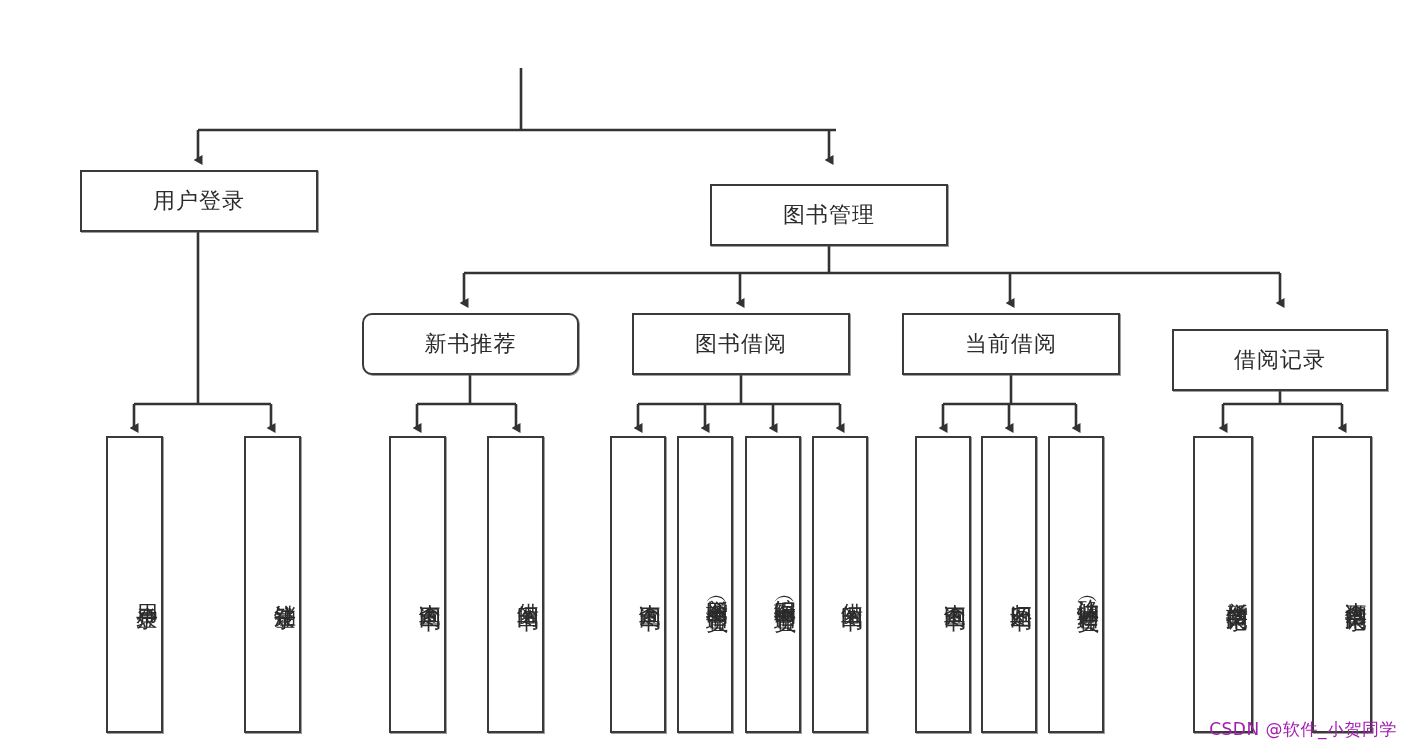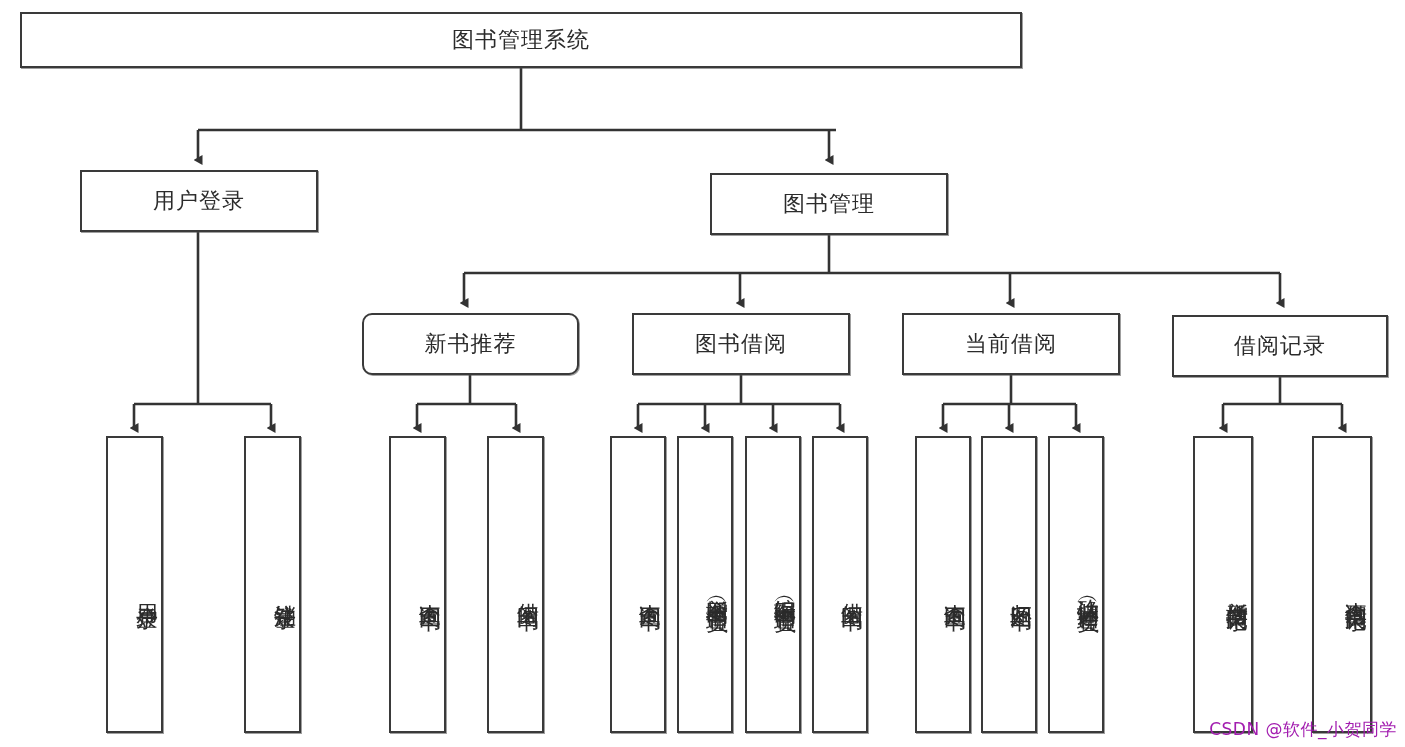--- a/index.html
+++ b/index.html
@@ -129,45 +129,42 @@
     </g>
 
     <g stroke="#333333" stroke-width="2.6" fill="none">
       <path d="M1280,375 L1280,404"></path>
       <path d="M1223,404 L1342,404"></path>
       <path d="M1223,404 L1223,428" marker-end="url(#arrowhead)"></path>
       <path d="M1342,404 L1342,428" marker-end="url(#arrowhead)"></path>
     </g>
   </svg>
 
-  <div class="node horizontal" style="left:20px; top:12px; width:1002px; height:56px;">
-    <span class="node-label">图书管理系统</span>
-  </div>
 
   <div class="node horizontal" style="left:80px; top:170px; width:238px; height:62px;">
     <span class="node-label">用户登录</span>
   </div>
 
-  <div class="node horizontal" style="left:710px; top:173px; width:238px; height:62px;">
+  <div class="node horizontal" style="left:710px; top:184px; width:238px; height:62px;">
     <span class="node-label">图书管理</span>
   </div>
 
   <div class="node horizontal" style="left:362px; top:313px; width:217px; height:62px;border-radius:10px;">
     <span class="node-label">新书推荐</span>
   </div>
 
   <div class="node horizontal" style="left:902px; top:313px; width:218px; height:62px;">
     <span class="node-label">当前借阅</span>
   </div>
 
   <div class="node horizontal" style="left:632px; top:313px; width:218px; height:62px;">
     <span class="node-label">图书借阅</span>
   </div>
 
-  <div class="node horizontal" style="left:1172px; top:315px; width:216px; height:62px;">
+  <div class="node horizontal" style="left:1172px; top:329px; width:216px; height:62px;">
     <span class="node-label">借阅记录</span>
   </div>
 
   <div class="node vertical" style="left:106px; top:436px; width:57px; height:297px;">
     <span class="node-label">用户登录</span>
   </div>
 
   <div class="node vertical" style="left:244px; top:436px; width:57px; height:297px;">
     <span class="node-label">注销登录</span>
   </div>

